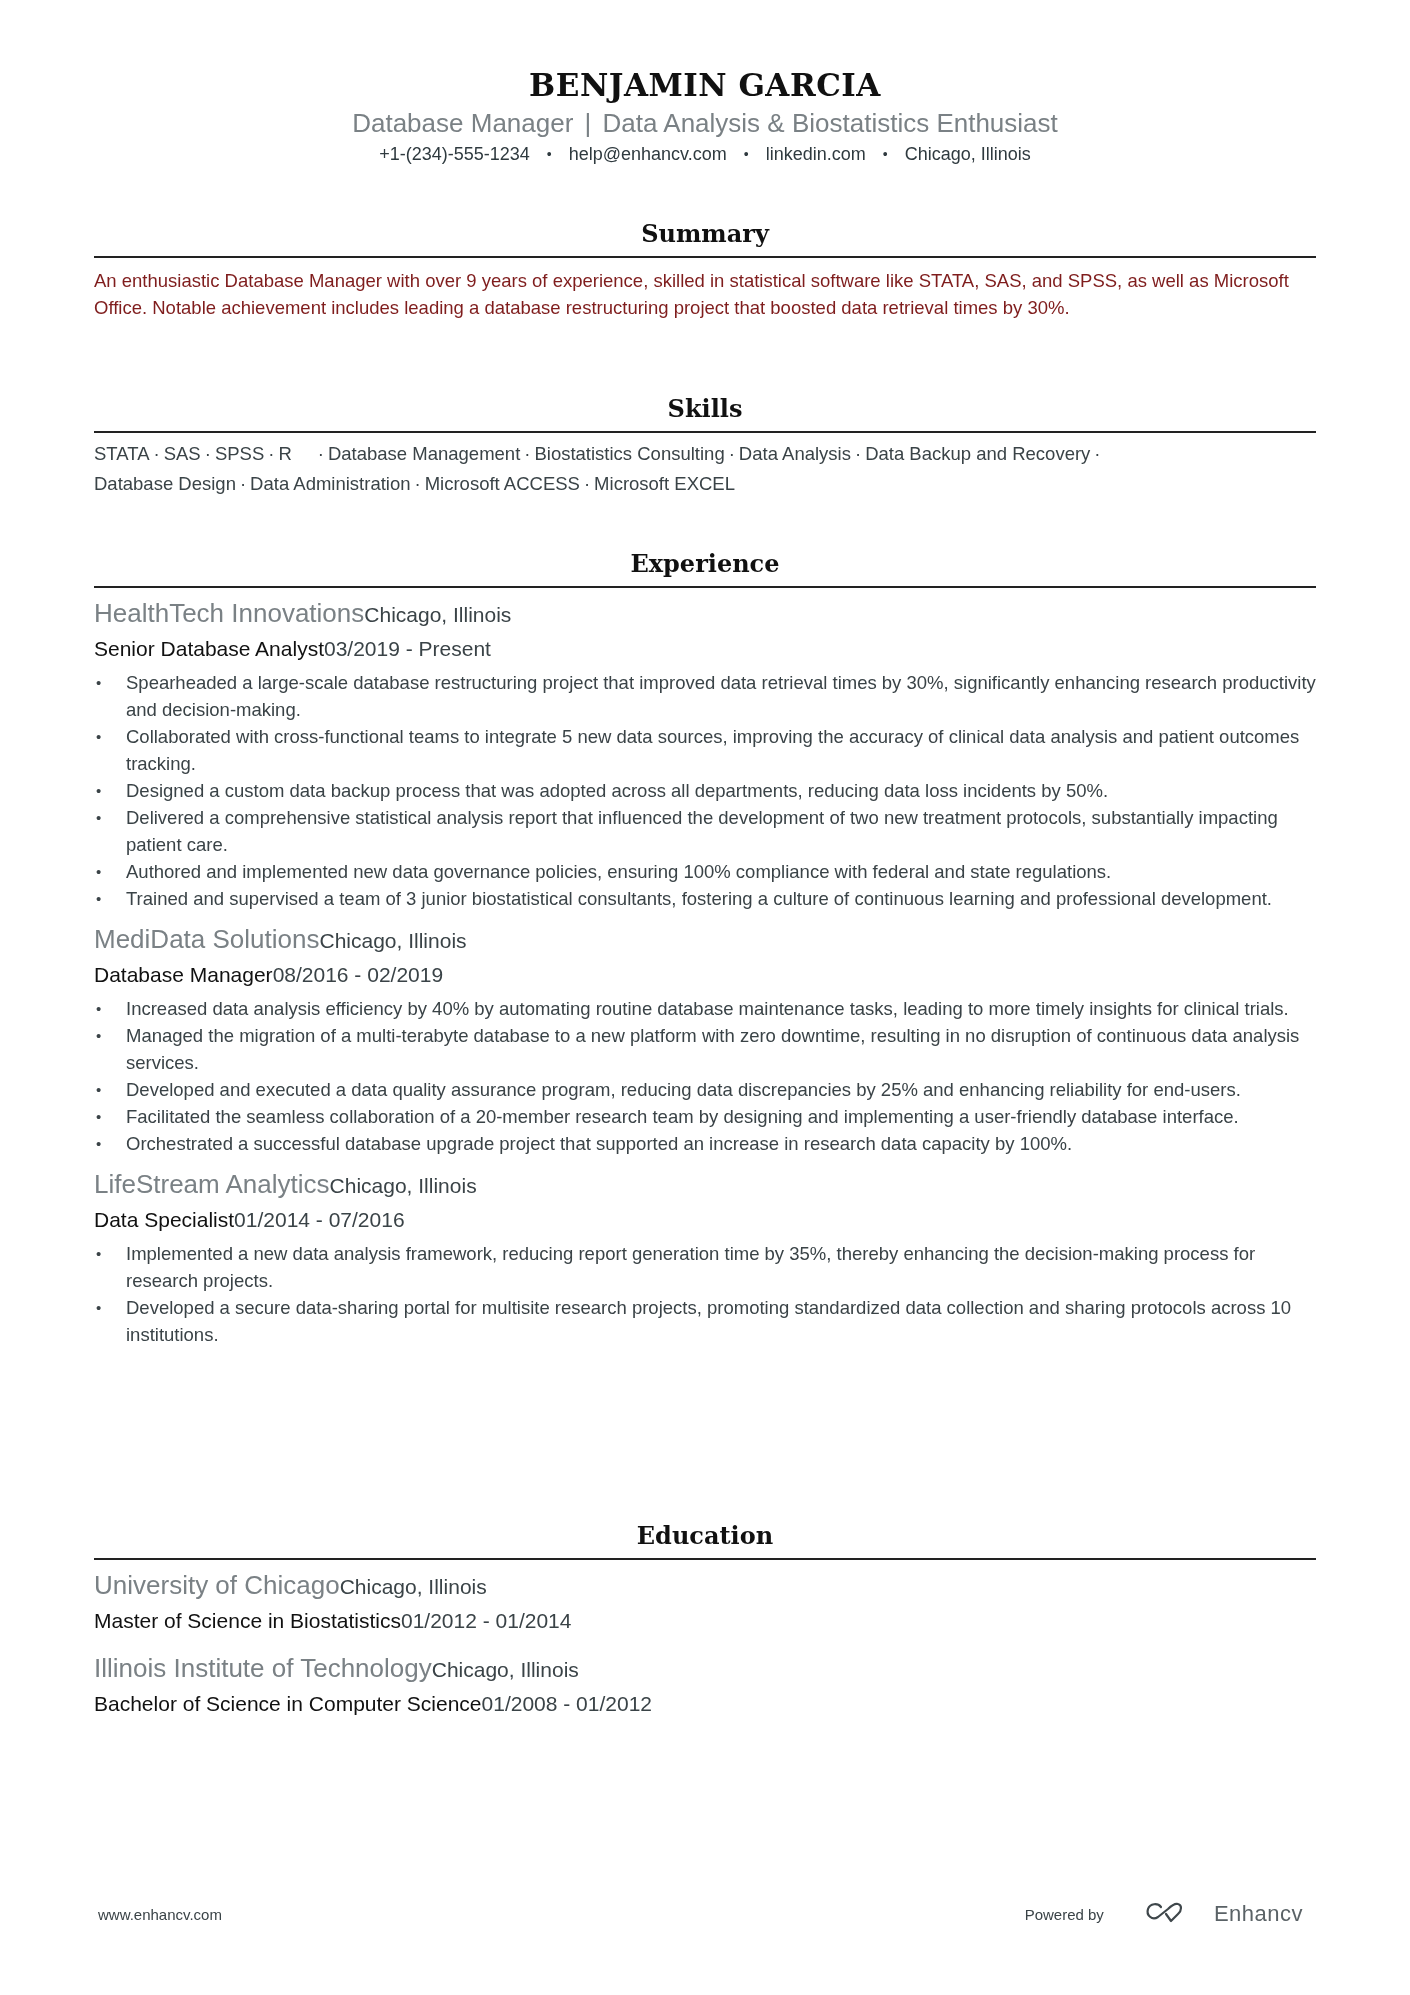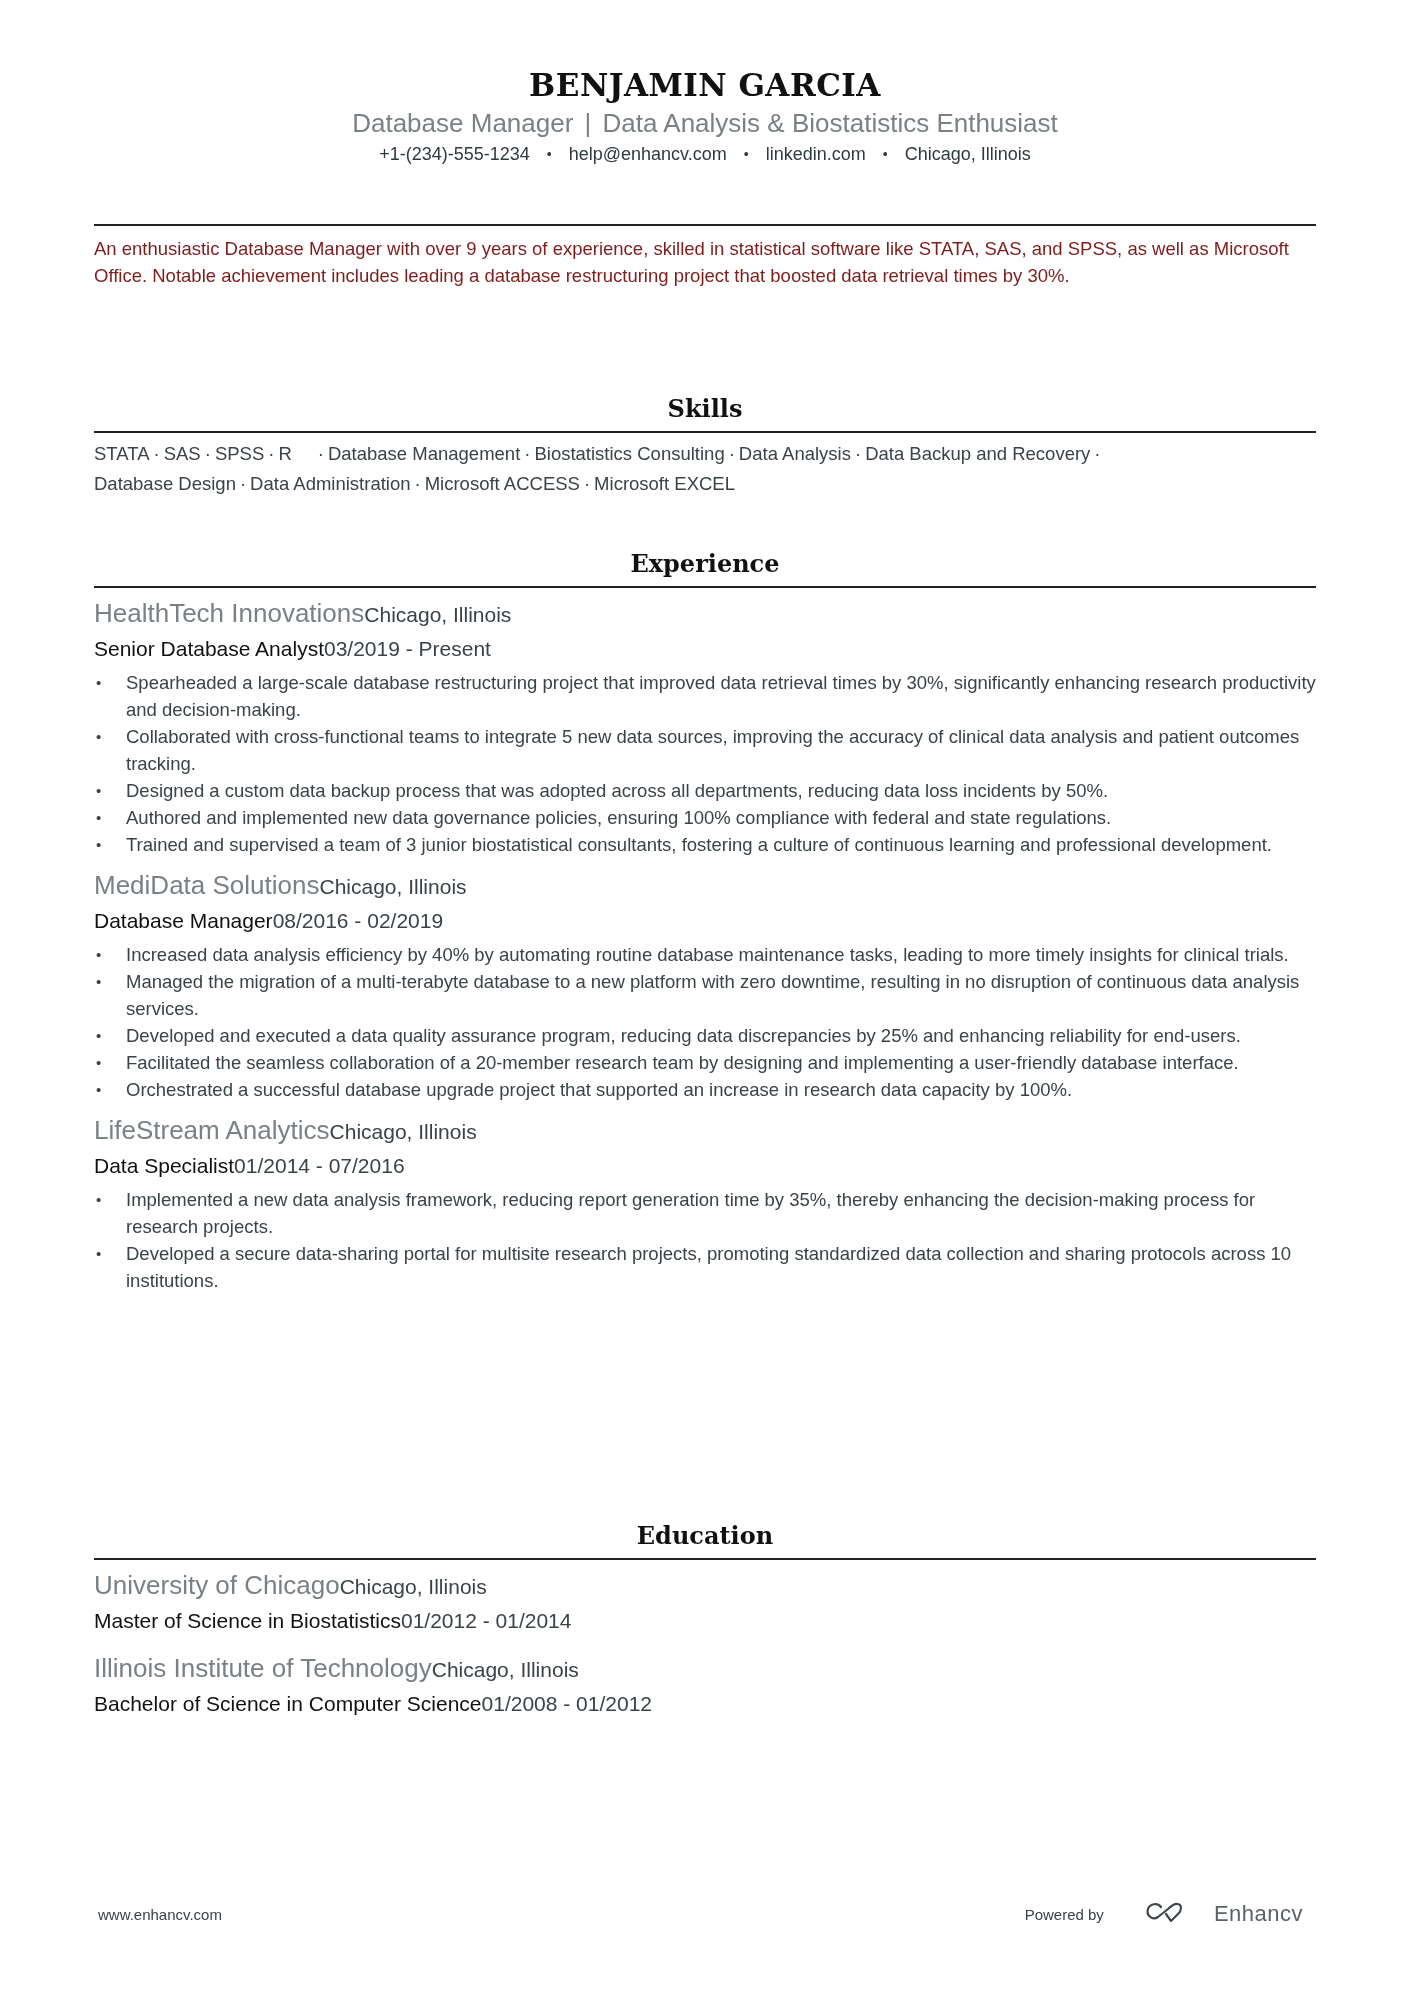--- a/index.html
+++ b/index.html
@@ -56,20 +56,21 @@
       <span class="dot">•</span>
       <span>help@enhancv.com</span>
       <span class="dot">•</span>
       <span>linkedin.com</span>
       <span class="dot">•</span>
       <span>Chicago, Illinois</span>
     </div>
   </div>
 
   <section class="summary">
+    <h2 class="section-title">Summary</h2>
     <div class="rule"></div>
     <div class="summary-text">An enthusiastic Database Manager with over 9 years of experience, skilled in statistical software like STATA, SAS, and SPSS, as well as Microsoft Office. Notable achievement includes leading a database restructuring project that boosted data retrieval times by 30%.</div>
   </section>
 
   <section class="skills">
     <h2 class="section-title">Skills</h2>
     <div class="rule"></div>
     <div class="skills-text">
       <div>
         <span>STATA</span><span class="sdot">·</span><span>SAS</span><span class="sdot">·</span><span>SPSS</span><span class="sdot">·</span><span>R</span><span style="display:inline-block;width:22px"></span><span class="sdot">·</span><span>Database Management</span><span class="sdot">·</span><span>Biostatistics Consulting</span><span class="sdot">·</span><span>Data Analysis</span><span class="sdot">·</span><span>Data Backup and Recovery</span><span class="sdot">·</span>
@@ -90,20 +91,21 @@
         <span class="loc">Chicago, Illinois</span>
       </div>
       <div class="row">
         <span class="role">Senior Database Analyst</span>
         <span class="dates">03/2019 - Present</span>
       </div>
       <ul class="bullets">
         <li>Spearheaded a large-scale database restructuring project that improved data retrieval times by 30%, significantly enhancing research productivity and decision-making.</li>
         <li>Collaborated with cross-functional teams to integrate 5 new data sources, improving the accuracy of clinical data analysis and patient outcomes tracking.</li>
         <li>Designed a custom data backup process that was adopted across all departments, reducing data loss incidents by 50%.</li>
+        <li>Delivered a comprehensive statistical analysis report that influenced the development of two new treatment protocols, substantially impacting patient care.</li>
         <li>Authored and implemented new data governance policies, ensuring 100% compliance with federal and state regulations.</li>
         <li>Trained and supervised a team of 3 junior biostatistical consultants, fostering a culture of continuous learning and professional development.</li>
       </ul>
     </div>
 
     <div class="entry">
       <div class="row">
         <span class="org">MediData Solutions</span>
         <span class="loc">Chicago, Illinois</span>
       </div>

